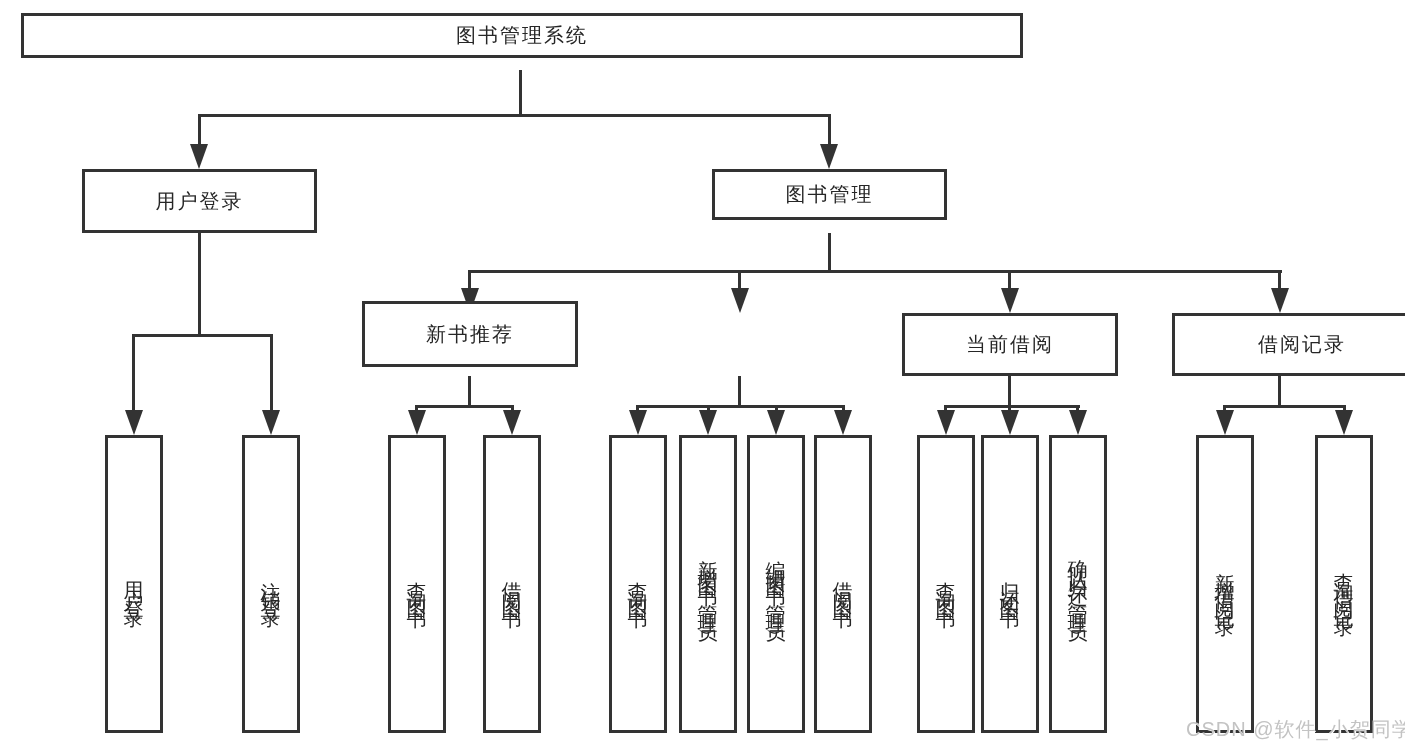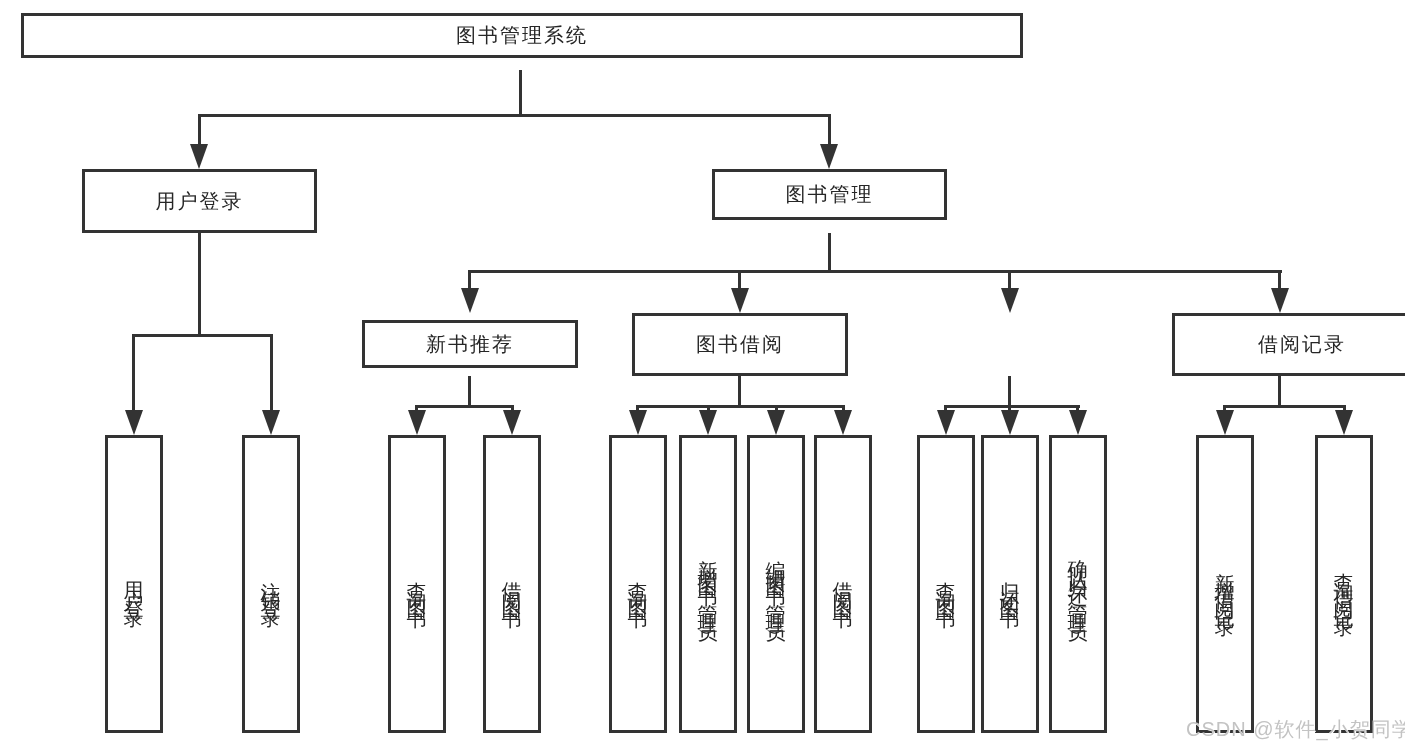--- a/index.html
+++ b/index.html
@@ -90,25 +90,25 @@
   <div class="hline" style="left:468px;top:270px;width:814px"></div>
   <div class="vline" style="left:468px;top:270px;height:20px"></div>
   <div class="arrow" style="left:461px;top:288px"></div>
   <div class="vline" style="left:738px;top:270px;height:20px"></div>
   <div class="arrow" style="left:731px;top:288px"></div>
   <div class="vline" style="left:1008px;top:270px;height:20px"></div>
   <div class="arrow" style="left:1001px;top:288px"></div>
   <div class="vline" style="left:1278px;top:270px;height:20px"></div>
   <div class="arrow" style="left:1271px;top:288px"></div>
 
-  <div class="box" style="left:362px;top:320px;width:216px;height:48px">
+  <div class="box" style="left:362px;top:301px;width:216px;height:66px">
     <span>新书推荐</span>
   </div>
-  <div class="box" style="left:632px;top:313px;width:216px;height:63px">
-    <span>图书借阅</span>
+  <div class="box" style="left:902px;top:313px;width:216px;height:63px">
+    <span>当前借阅</span>
   </div>
   <div class="box" style="left:1172px;top:313px;width:260px;height:63px">
     <span>借阅记录</span>
   </div>
 
   <div class="vline" style="left:468px;top:376px;height:32px"></div>
   <div class="hline" style="left:415px;top:405px;width:99px"></div>
   <div class="vline" style="left:415px;top:405px;height:8px"></div>
   <div class="arrow" style="left:408px;top:410px"></div>
   <div class="vline" style="left:511px;top:405px;height:8px"></div>

